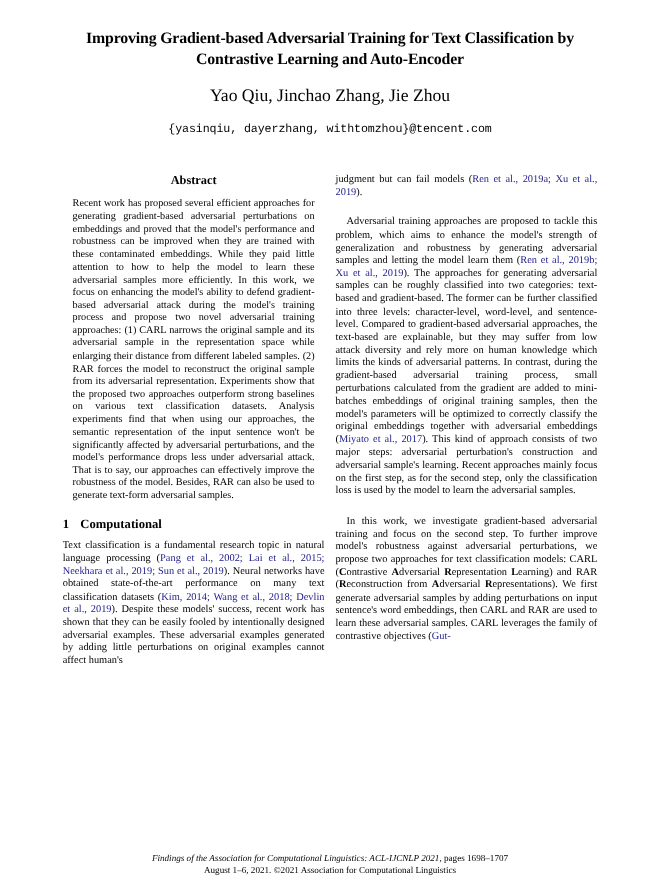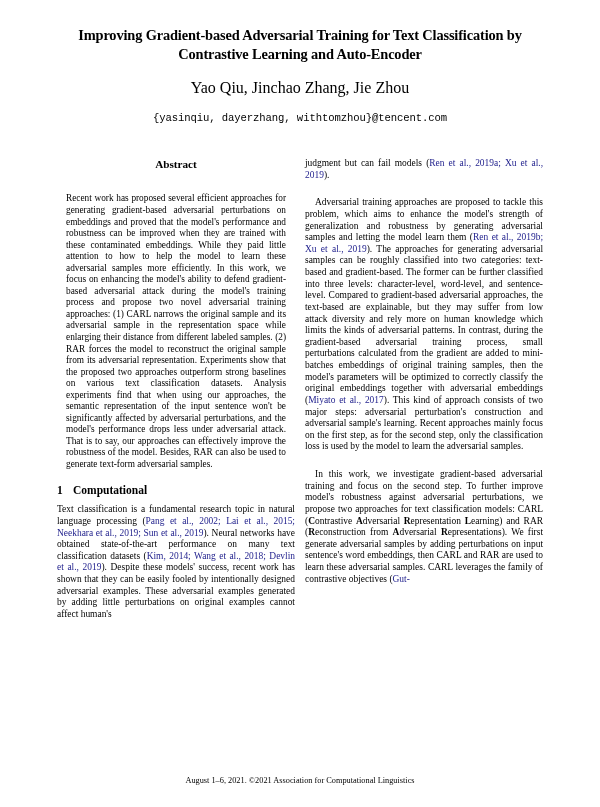--- a/index.html
+++ b/index.html
@@ -81,21 +81,21 @@
     text-justify: inter-word;
     hyphens: auto;
   }
   .col-left  { left: 57px; }
   .col-right { left: 305px; }
 
   .abstract-head {
     text-align: center;
     font-size: 11.2px;
     font-weight: bold;
-    margin: 0 0 22px 0;
+    margin: 0 0 9px 0;
     line-height: 1.2;
   }
 
   .abstract-body {
     margin: 0 9px;
     font-size: 9.3px;
     line-height: 11.55px;
     text-align: justify;
   }
 
@@ -177,16 +177,17 @@
 
     <p class="para"><span>Adversarial training approaches are proposed to tackle this problem, which aims to enhance the model's strength of generalization and robustness by generating adversarial samples and letting the model learn them (</span><span class="cite">Ren et al., 2019b; Xu et al., 2019</span><span>). The approaches for generating adversarial samples can be roughly classified into two categories: text-based and gradient-based. The former can be further classified into three levels: character-level, word-level, and sentence-level. Compared to gradient-based adversarial approaches, the text-based are explainable, but they may suffer from low attack diversity and rely more on human knowledge which limits the kinds of adversarial patterns. In contrast, during the gradient-based adversarial training process, small perturbations calculated from the gradient are added to mini-batches embeddings of original training samples, then the model's parameters will be optimized to correctly classify the original embeddings together with adversarial embeddings (</span><span class="cite">Miyato et al., 2017</span><span>). This kind of approach consists of two major steps: adversarial perturbation's construction and adversarial sample's learning. Recent approaches mainly focus on the first step, as for the second step, only the classification loss is used by the model to learn the adversarial samples.</span></p>
 
     <p class="para"><span>In this work, we investigate gradient-based adversarial training and focus on the second step. To further improve model's robustness against adversarial perturbations, we propose two approaches for text classification models: CARL (</span><span class="bk">C</span><span>ontrastive </span><span class="bk">A</span><span>dversarial </span><span class="bk">R</span><span>epresentation </span><span class="bk">L</span><span>earning) and RAR (</span><span class="bk">R</span><span>econstruction from </span><span class="bk">A</span><span>dversarial </span><span class="bk">R</span><span>epresentations). We first generate adversarial samples by adding perturbations on input sentence's word embeddings, then CARL and RAR are used to learn these adversarial samples. CARL leverages the family of contrastive objectives (</span><span class="cite">Gut-</span></p>
 
   </div>
 
   <div class="folio">1698</div>
 
   <div class="footer">
+    <div class="line1"><span>Findings of the Association for Computational Linguistics: ACL-IJCNLP 2021</span><span class="pages">, pages 1698–1707</span></div>
     <div class="line2">August 1–6, 2021. ©2021 Association for Computational Linguistics</div>
   </div>
 
 </div>
 
 </body></html>

